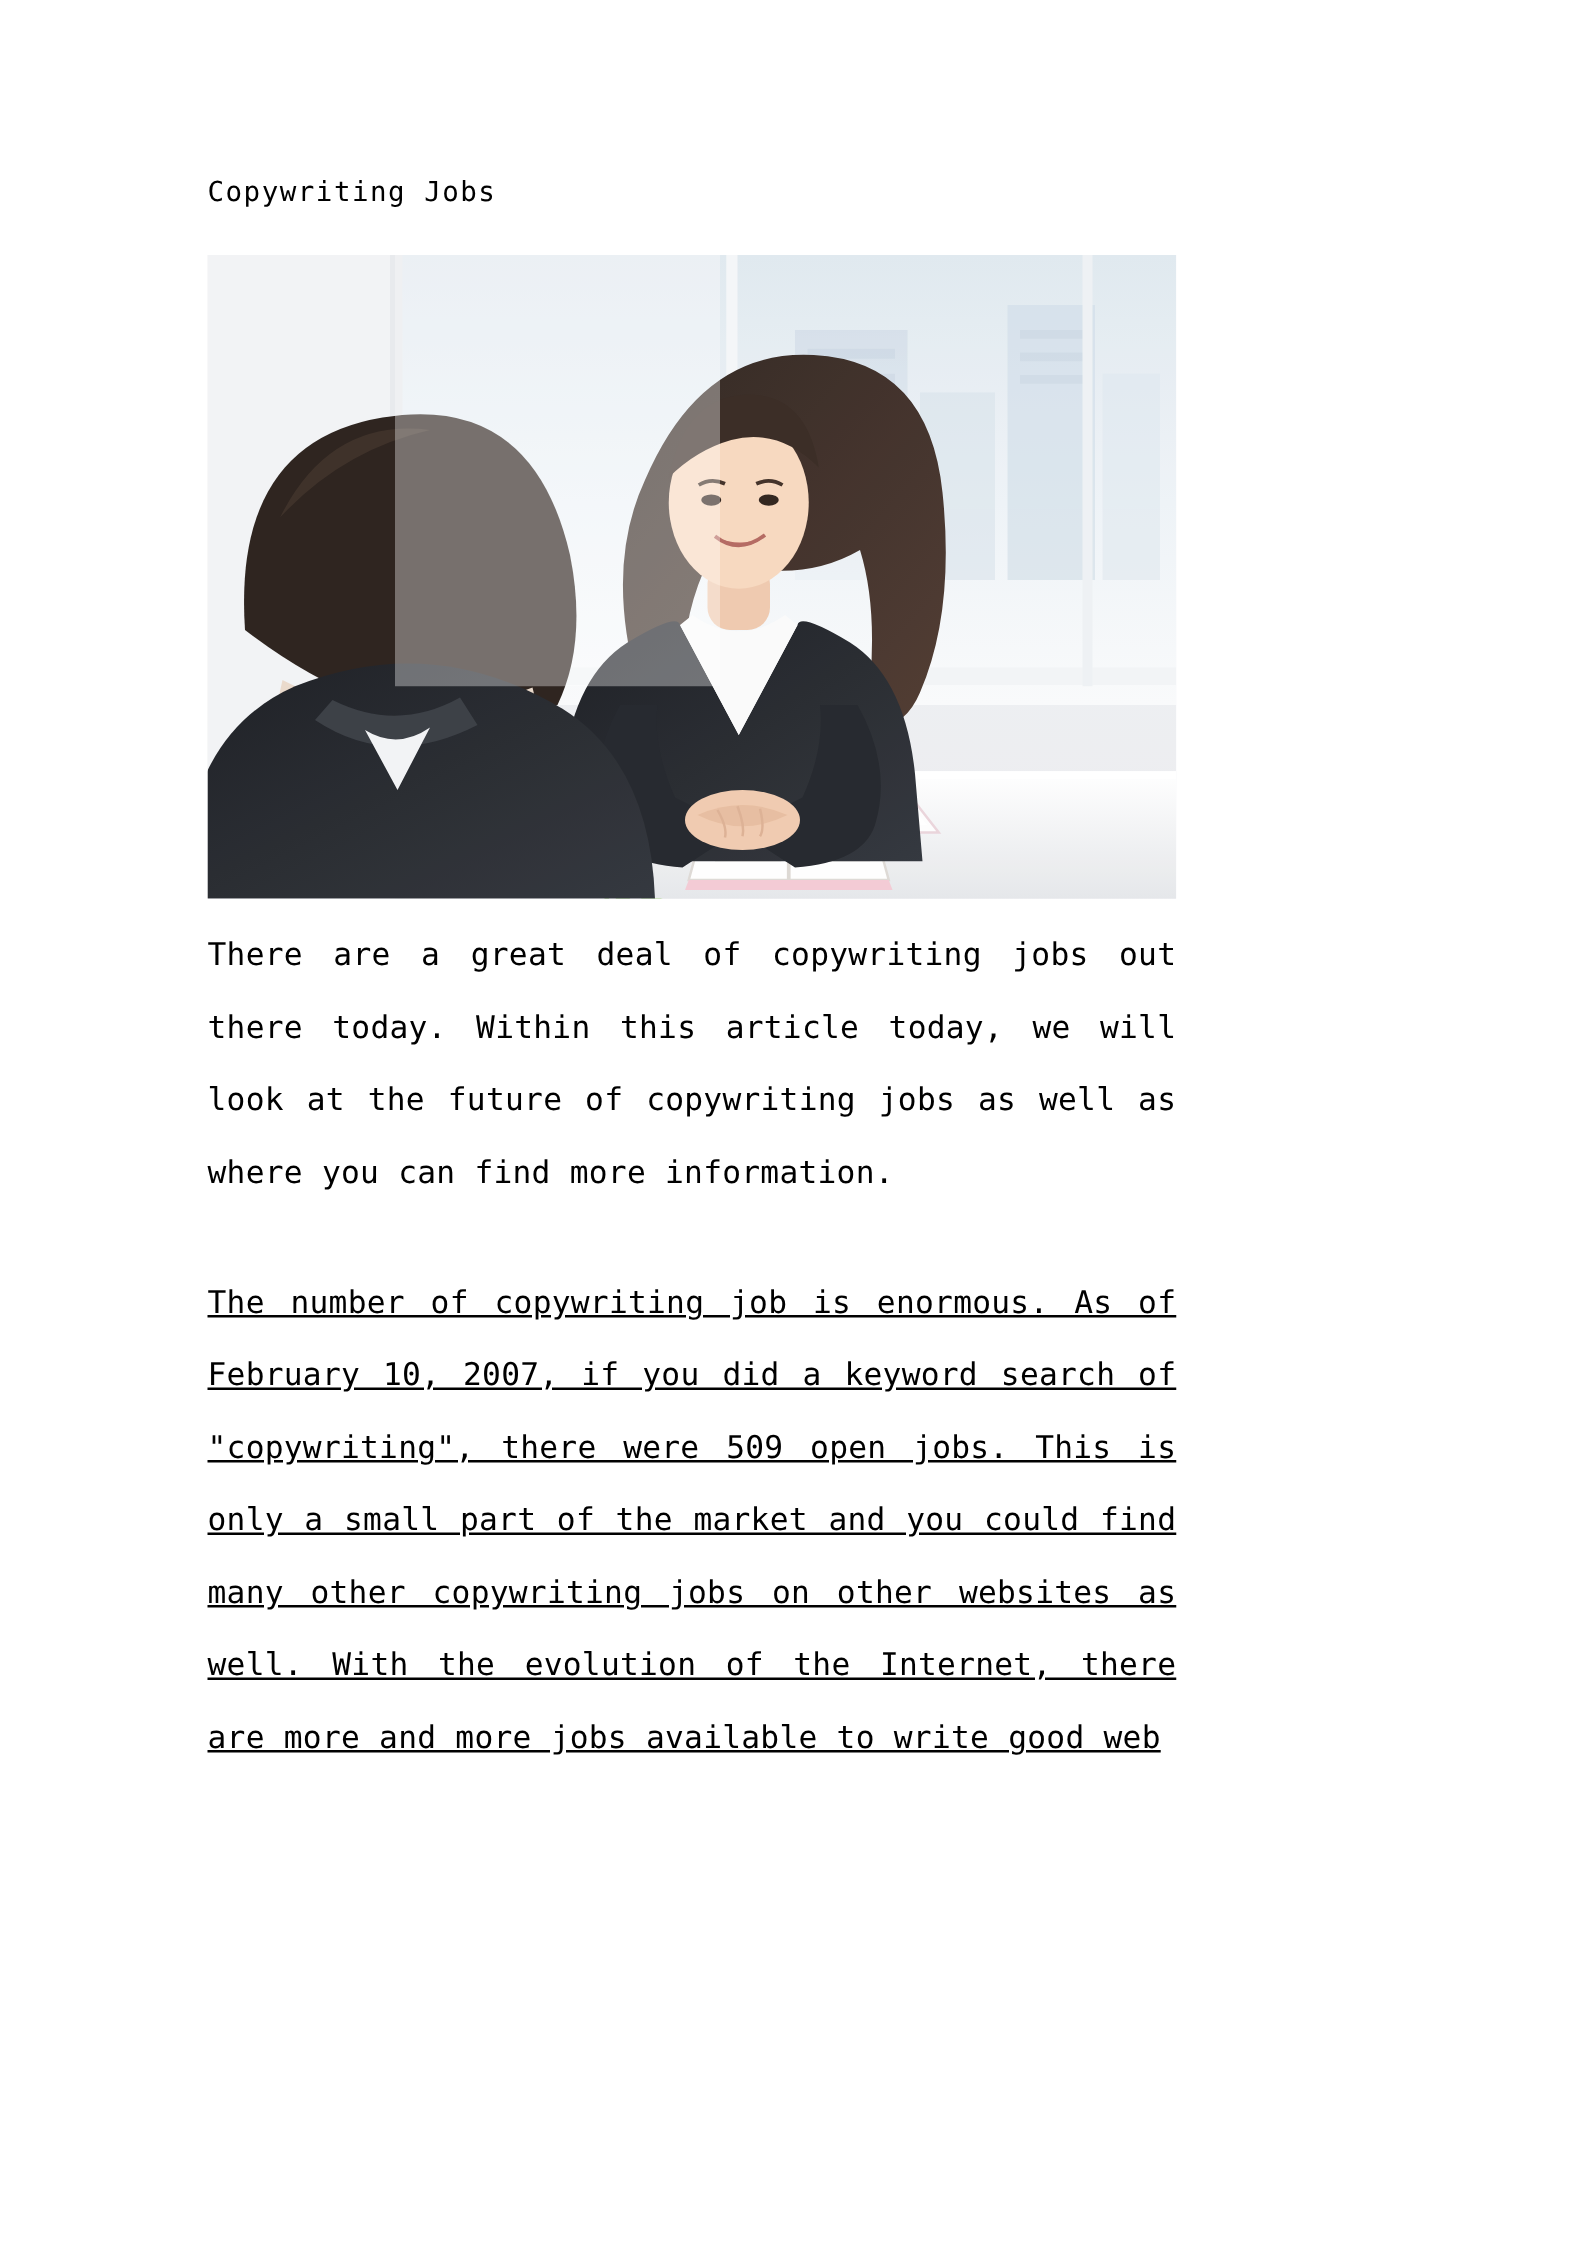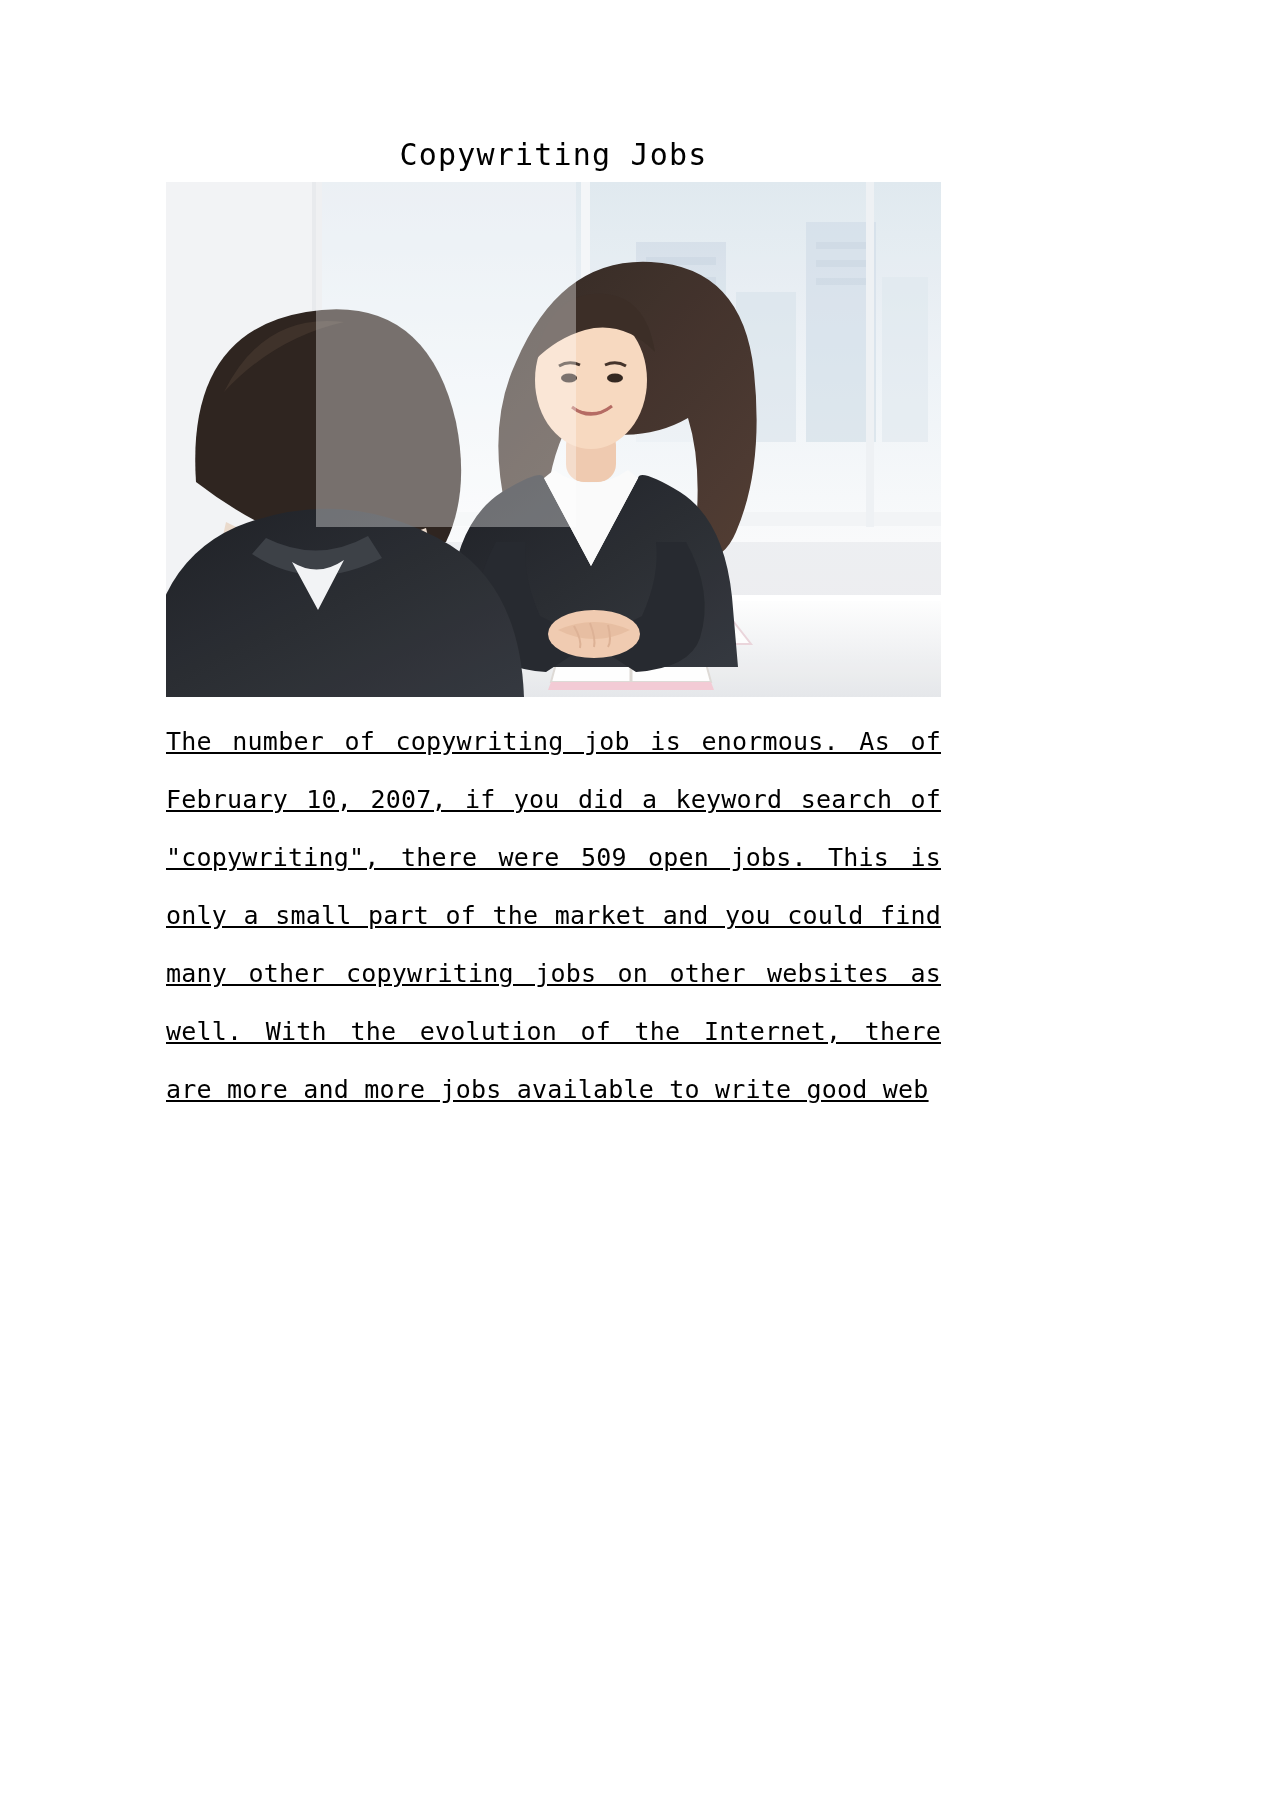--- a/index.html
+++ b/index.html
@@ -20,26 +20,25 @@
     height: 1800px;
     background: #ffffff;
   }
   .content {
     position: absolute;
     left: 166px;
     top: 138px;
     width: 775px;
   }
   .doc-title {
-    font-size: 30px;
+    font-size: 22px;
     line-height: 34px;
     letter-spacing: 1.2px;
-    margin: 0 0 10px 0;
+    margin: 0 0 32px 0;
     font-weight: 400;
-    text-align: center;
   }
   .figure {
     width: 775px;
     height: 515px;
     margin: 0 0 16px 0;
     position: relative;
     overflow: hidden;
     background: #f3f4f6;
   }
   .figure svg {
@@ -202,16 +201,17 @@
 
           <path d="M86 372 q60 40 130 4 l-14 -22 q-50 28 -102 2 z" fill="#33373e"></path>
           <path d="M126 380 q26 16 52 -2 l-26 50 z" fill="#f2f3f5"></path>
         </g>
 
         <rect x="150" y="0" width="260" height="345" fill="#ffffff" opacity="0.35"></rect>
         <rect x="0" y="0" width="775" height="515" fill="#ffffff" opacity="0.05"></rect>
       </svg>
     </div>
 
+    <p class="body-text">There are a great deal of copywriting jobs out there today.  Within this article today, we will look at the future of copywriting jobs as well as where you can find more information.</p>
     <p class="body-text">The number of copywriting job is enormous. As of February 10, 2007, if you did a keyword search of "copywriting", there were 509 open jobs. This is only a small part of the market and you could find many other copywriting jobs on other websites as well. With the evolution of the Internet, there are more and more jobs available to write good web</p>
 
   </div>
 </div>
 
 </body></html>

